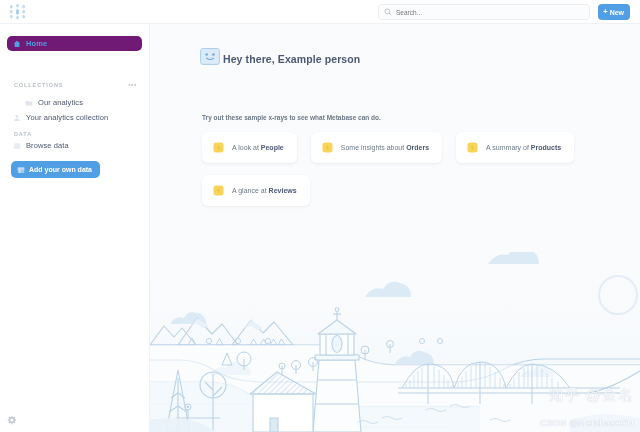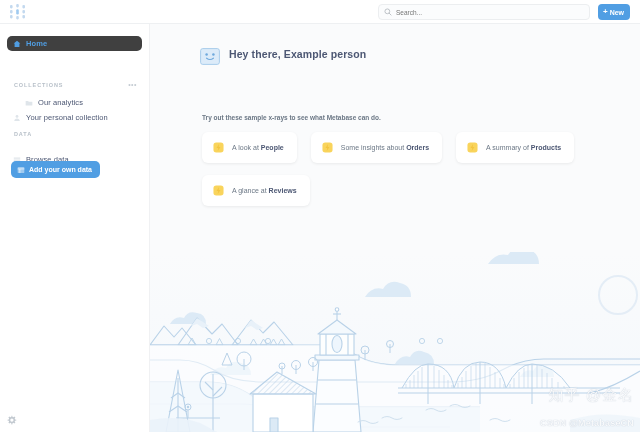--- a/index.html
+++ b/index.html
@@ -69,42 +69,42 @@
   }
   .nav-item {
     display: flex; align-items: center;
     height: 15px;
     margin: 0 7px;
     padding: 0 6px;
     border-radius: 5px;
     cursor: pointer;
     gap: 5px;
   }
-  .nav-item.active { background: #404040; }
+  .nav-item.active { background: #701a75; }
   .nav-item .ni-icon { width: 8px; height: 8px; flex: 0 0 auto; display: block; }
   .nav-item .ni-lbl { font-size: 7.5px; color: #4c5773; letter-spacing: .1px; }
   .nav-item.active .ni-lbl { color: #509ee3; font-weight: 700; }
   #nav-home { position: absolute; top: 12px; left: 0; right: 0; }
 
   .section-head {
     position: absolute; left: 14px;
     font-size: 5.5px; letter-spacing: .9px;
     color: #b8c0c9; font-weight: 700;
   }
   #sec-collections { top: 58px; }
   #sec-data { top: 107px; }
   .section-dots {
     position: absolute; right: 12px; top: 57px;
     font-size: 7px; color: #c5ccd3; letter-spacing: .5px;
     cursor: pointer; line-height: 8px;
   }
 
   #nav-analytics { position: absolute; top: 71px; left: 12px; right: 0; }
   #nav-personal  { position: absolute; top: 86px; left: 0; right: 0; }
-  #nav-browse    { position: absolute; top: 128px; left: 0; right: 0; }
+  #nav-browse    { position: absolute; top: 114px; left: 0; right: 0; }
 
   .adddata {
     position: absolute; left: 11px; top: 137px;
     height: 17px; padding: 0 8px 0 6px;
     background: #509ee3;
     border-radius: 5px;
     display: flex; align-items: center; gap: 4px;
     cursor: pointer;
   }
   .adddata .ad-icon { width: 8px; height: 8px; display: block; }
@@ -117,21 +117,21 @@
 
   
   .main {
     position: absolute; top: 24px; left: 150px;
     width: 490px; height: 408px;
     background: #fafbfc;
     overflow: hidden;
   }
   .greet-row {
     position: absolute; left: 50px; top: 24px;
-    display: flex; align-items: flex-start; gap: 9px;
+    display: flex; align-items: flex-end; gap: 3px;
   }
   .greet-avatar { width: 20px; height: 17px; display: block; }
   .greet-text { font-size: 10.5px; color: #4c5773; font-weight: 700; letter-spacing: .1px; }
 
   .subtitle {
     position: absolute; left: 52px; top: 90px;
     font-size: 6.5px; color: #6b7785; font-weight: 700;
   }
 
   .cards {
@@ -228,21 +228,21 @@
         <path d="M1 3 H4.6 L5.7 4.2 H11 V9.6 H1 Z" fill="#dfe5ea"></path>
       </svg>
       <span class="ni-lbl">Our analytics</span>
     </div>
 
     <div class="nav-item" id="nav-personal">
       <svg class="ni-icon" viewBox="0 0 12 12">
         <circle cx="6" cy="3.6" r="2.1" fill="#dfe5ea"></circle>
         <path d="M1.9 10.4 C1.9 7.9 3.7 6.6 6 6.6 C8.3 6.6 10.1 7.9 10.1 10.4 Z" fill="#dfe5ea"></path>
       </svg>
-      <span class="ni-lbl">Your personal collection</span>
+      <span class="ni-lbl">Your analytics collection</span>
     </div>
 
     <div class="section-head" id="sec-data">DATA</div>
 
     <div class="nav-item" id="nav-browse">
       <svg class="ni-icon" viewBox="0 0 12 12">
         <g fill="#dfe5ea">
           <rect x="1" y="2.2" width="10" height="1.9" rx=".6"></rect>
           <rect x="1" y="5.1" width="10" height="1.9" rx=".6"></rect>
           <rect x="1" y="8" width="10" height="1.9" rx=".6"></rect>

